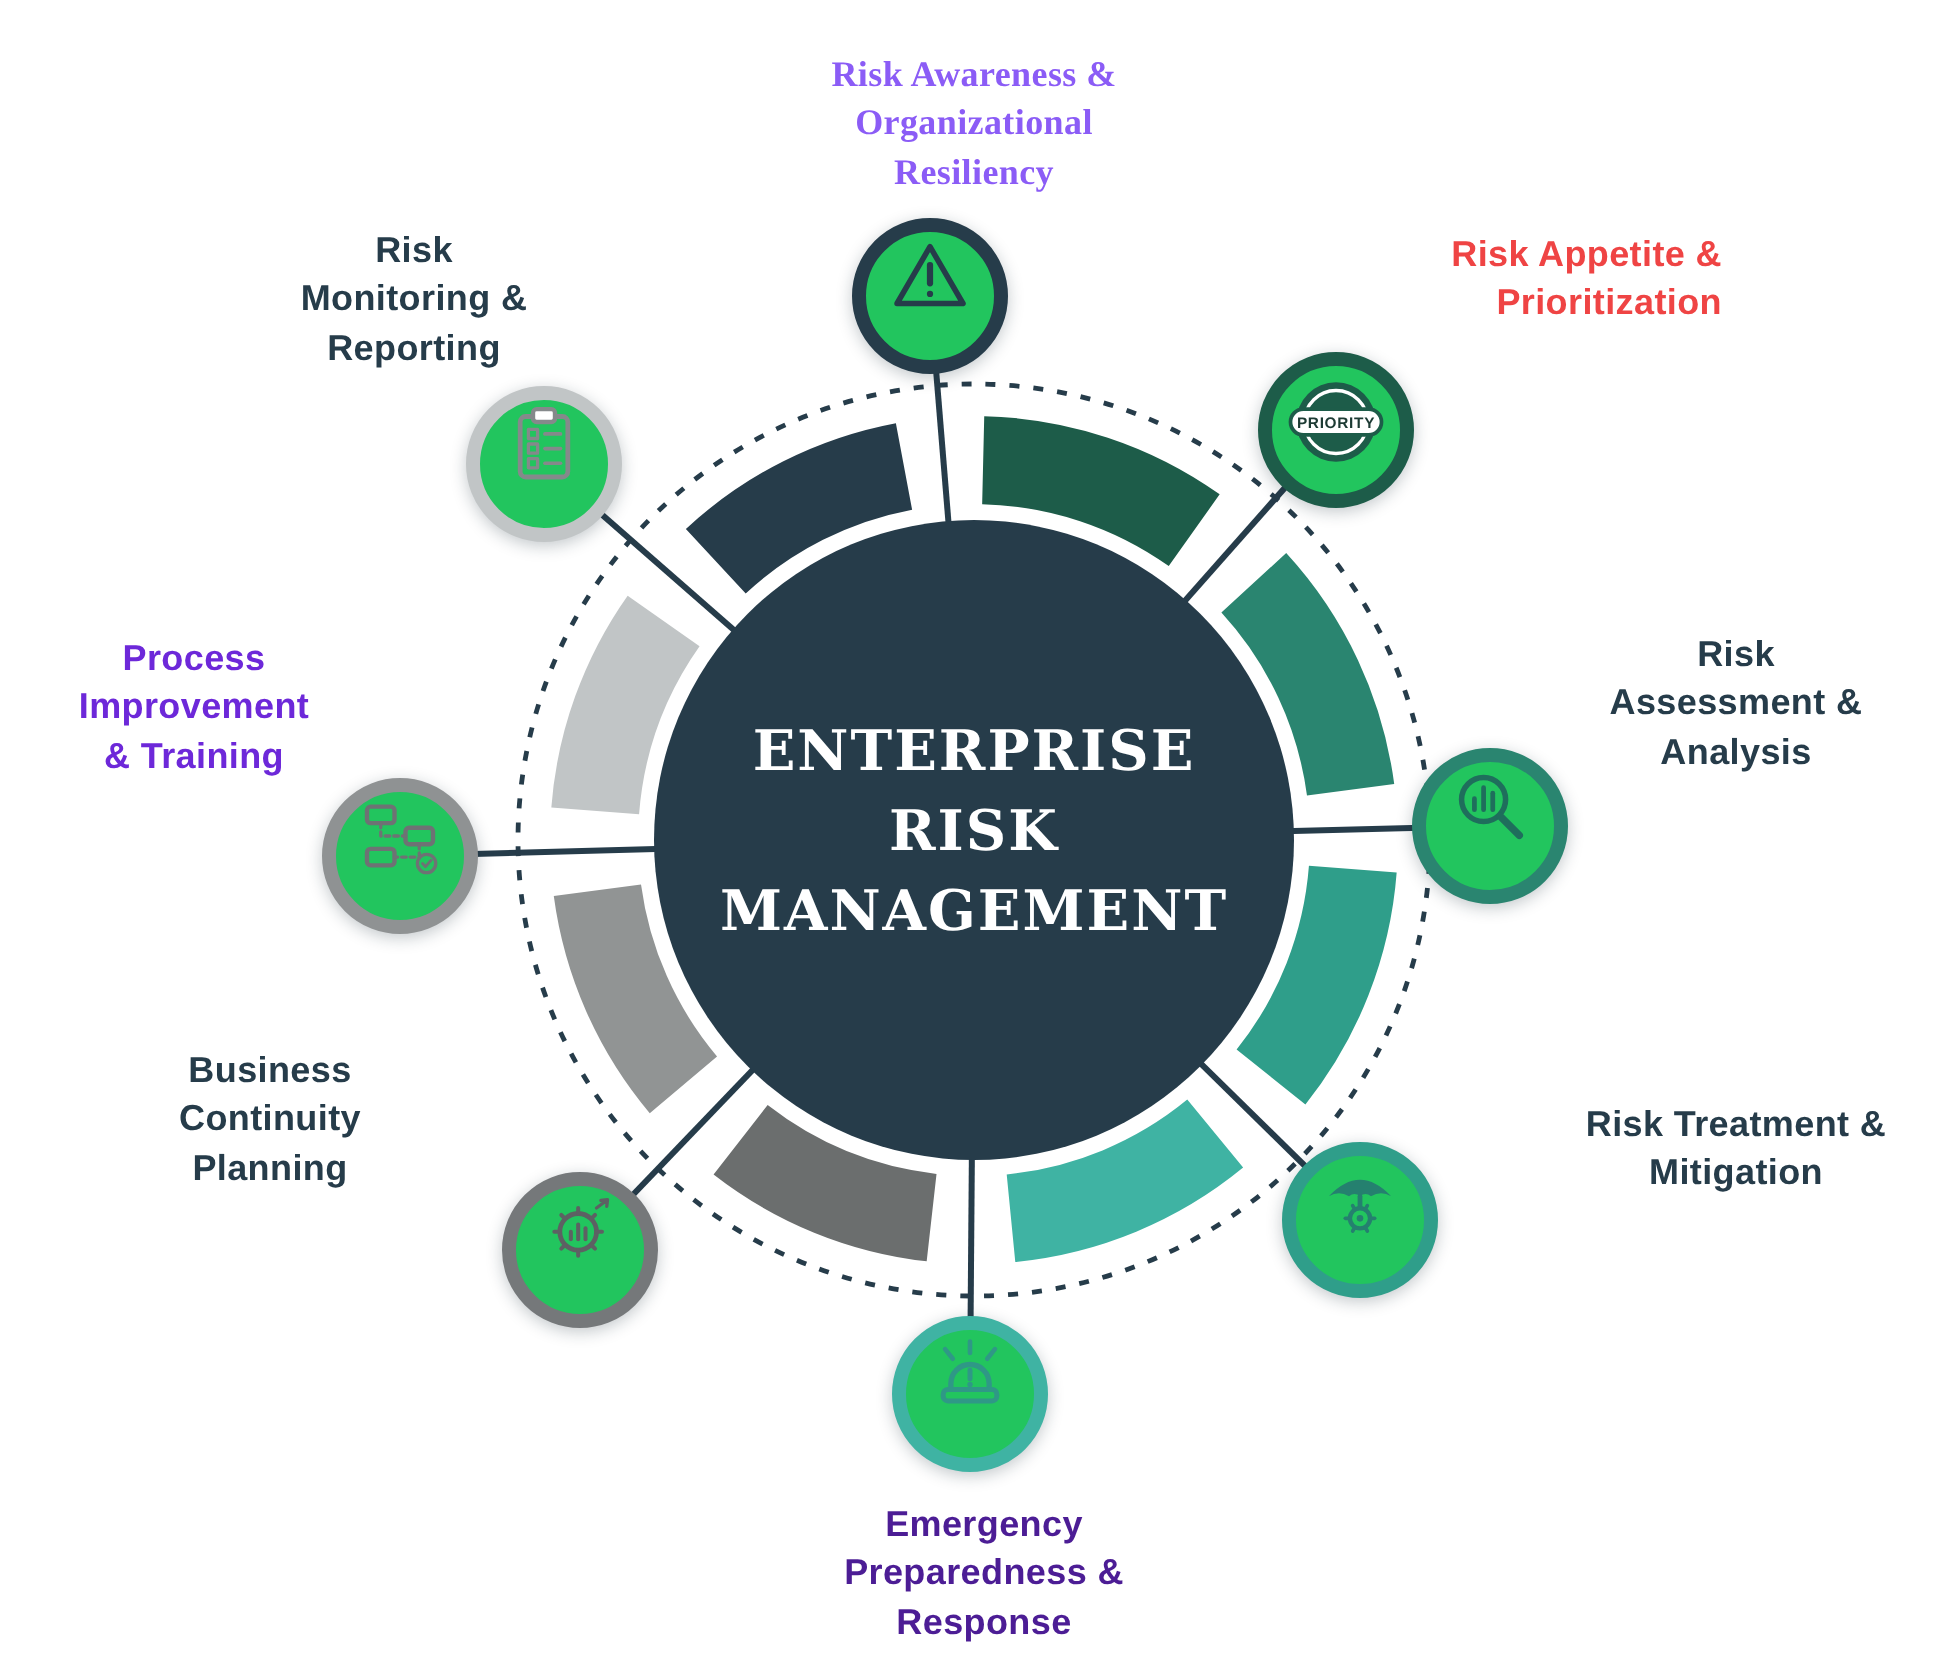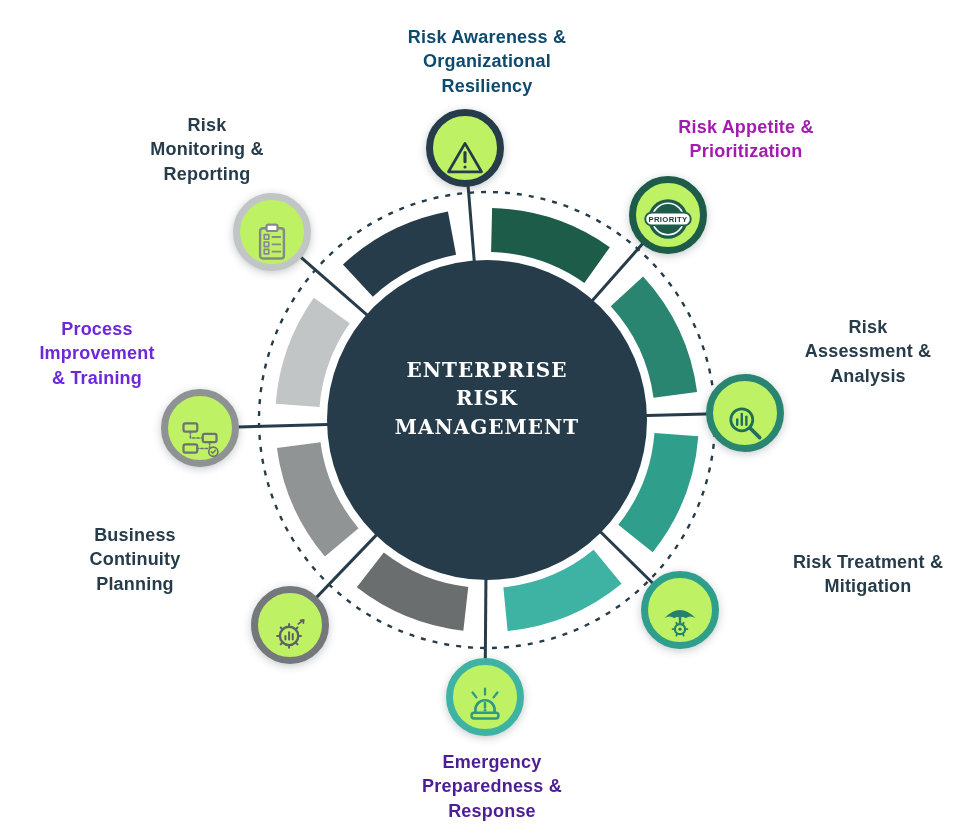--- a/index.html
+++ b/index.html
@@ -4,27 +4,27 @@
 <title>Enterprise Risk Management</title>
 <style>
   html,body{margin:0;padding:0}
   body{font-family:"Liberation Sans","DejaVu Sans",sans-serif;background:#fff}
   .stage{position:relative;width:979px;height:840px;overflow:hidden}
   .wheel{position:absolute;left:0;top:0}
   .seg{fill:none;stroke-width:44}
   .dashed{fill:none;stroke-width:2.4;stroke-dasharray:5 7}
   .connectors line{stroke-width:3}
   .node{position:absolute;width:64px;height:64px;border:7px solid #444;border-radius:50%;
-        background:#bef264;display:flex;align-items:flex-end;justify-content:center;
+        background:#22c55e;display:flex;align-items:flex-start;justify-content:center;
         box-shadow:0 2px 8px rgba(20,40,50,.25)}
   .node svg{display:block}
   .nlabel{position:absolute;text-align:center;font-weight:600;font-size:18px;line-height:1.35;
           color:#263c4a;white-space:pre-line;letter-spacing:.2px}
   .hub-title{position:absolute;left:327px;top:356px;width:320px;text-align:center;
-             font-family:"DejaVu Serif","Liberation Serif",serif;font-weight:700;font-size:20px;
+             font-family:"DejaVu Serif","Liberation Serif",serif;font-weight:700;font-size:28px;
              line-height:1.42;color:#ffffff;white-space:pre-line;letter-spacing:1px}
 </style>
 </head>
 <body style="background-color: rgb(255, 255, 255);">
 
 <div class="stage">
 
   <svg class="wheel" width="979" height="840" viewBox="0 0 979 840">
 
     <path class="seg" d="M 491.6 230.1 A 190 190 0 0 1 597.1 265.1" style="stroke: rgb(29, 92, 73);"></path>
@@ -160,24 +160,24 @@
         <rect x="15.5" y="16" width="5" height="5" stroke-width="1.8"></rect>
         <line x1="24.5" y1="18.5" x2="33" y2="18.5" stroke-width="2"></line>
         <rect x="15.5" y="24" width="5" height="5" stroke-width="1.8"></rect>
         <line x1="24.5" y1="26.5" x2="33" y2="26.5" stroke-width="2"></line>
         <rect x="15.5" y="32" width="5" height="5" stroke-width="1.8"></rect>
         <line x1="24.5" y1="34.5" x2="33" y2="34.5" stroke-width="2"></line>
       </g>
     </svg>
   </div>
 
-  <div class="nlabel" style="left: 377px; top: 25px; width: 220px; color: #0c4a6e;">Risk Awareness &amp;
+  <div class="nlabel" style="left: 377px; top: 25px; width: 220px; color: #8b5cf6; font-family: Liberation Serif, serif;">Risk Awareness &amp;
 Organizational
 Resiliency</div>
-  <div class="nlabel" style="left: 631px; top: 115px; width: 230px; color: #a21caf;">Risk Appetite &amp;
+  <div class="nlabel" style="left: 631px; top: 115px; width: 230px; color: #ef4444; text-align: right;">Risk Appetite &amp;
 Prioritization</div>
   <div class="nlabel" style="left: 788px; top: 315px; width: 160px; color: rgb(38, 60, 74);">Risk
 Assessment &amp;
 Analysis</div>
   <div class="nlabel" style="left: 753px; top: 550px; width: 230px; color: rgb(38, 60, 74);">Risk Treatment &amp;
 Mitigation</div>
   <div class="nlabel" style="left: 382px; top: 750px; width: 220px; color: #4c1d95;">Emergency
 Preparedness &amp;
 Response</div>
   <div class="nlabel" style="left: 55px; top: 523px; width: 160px; color: rgb(38, 60, 74);">Business

